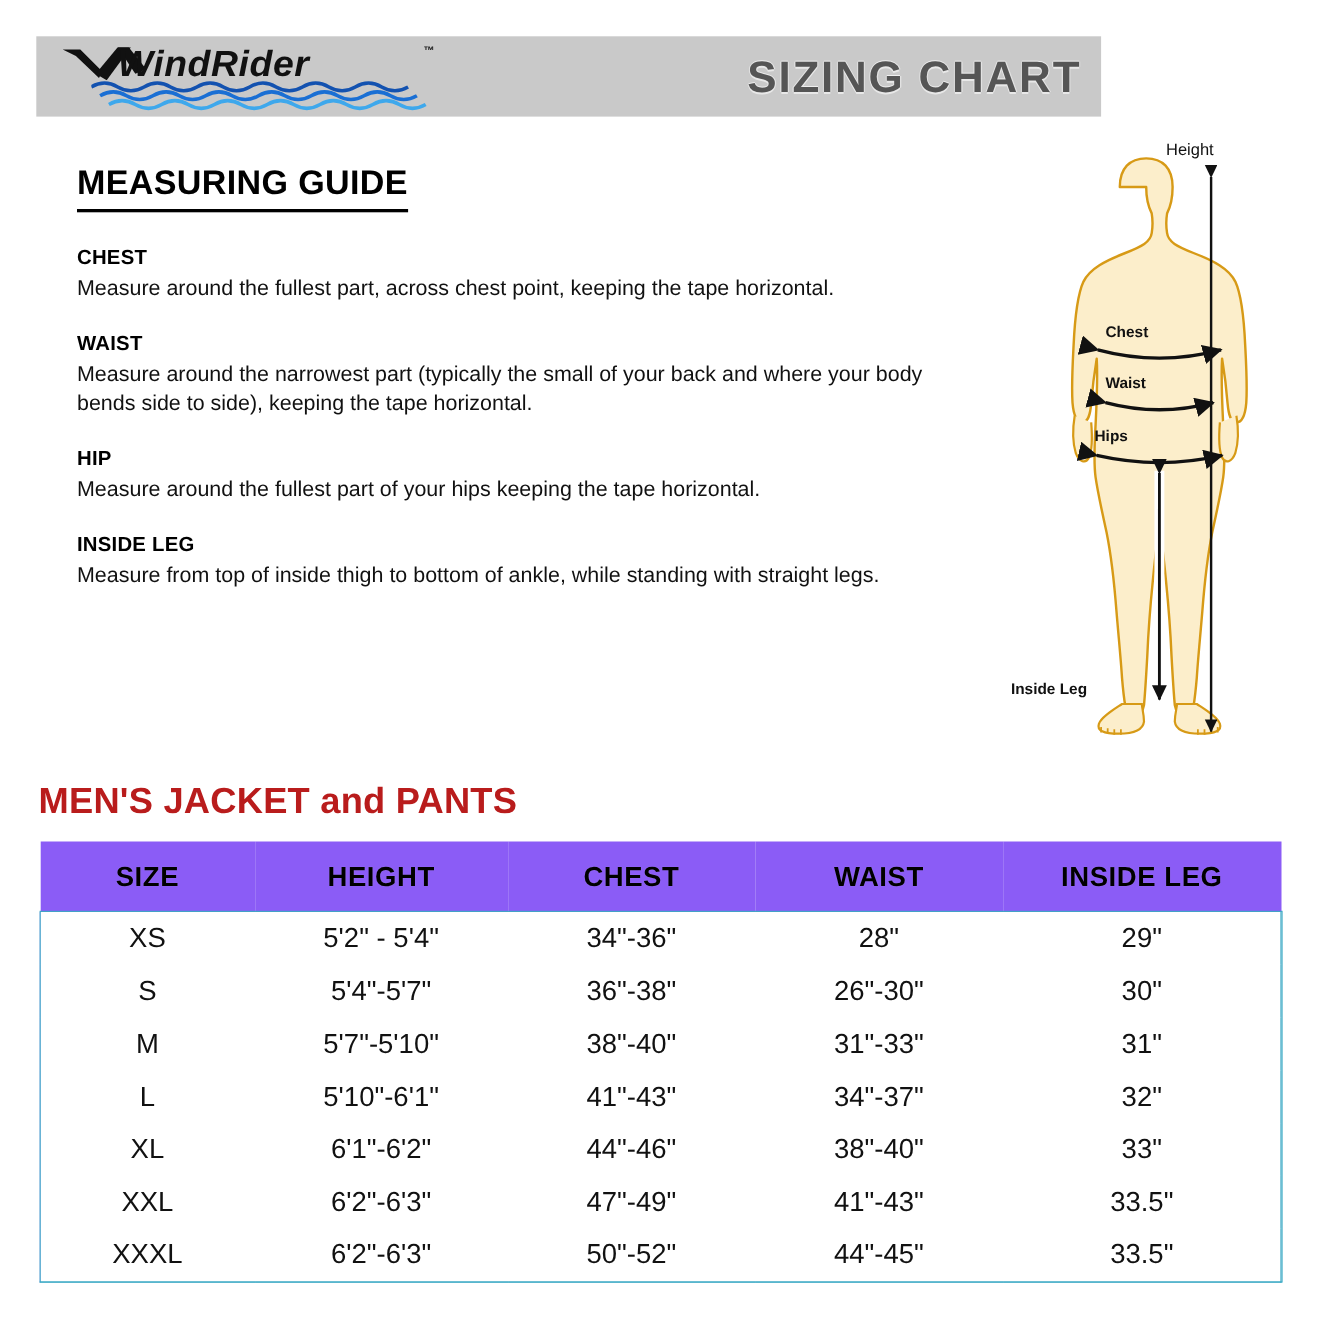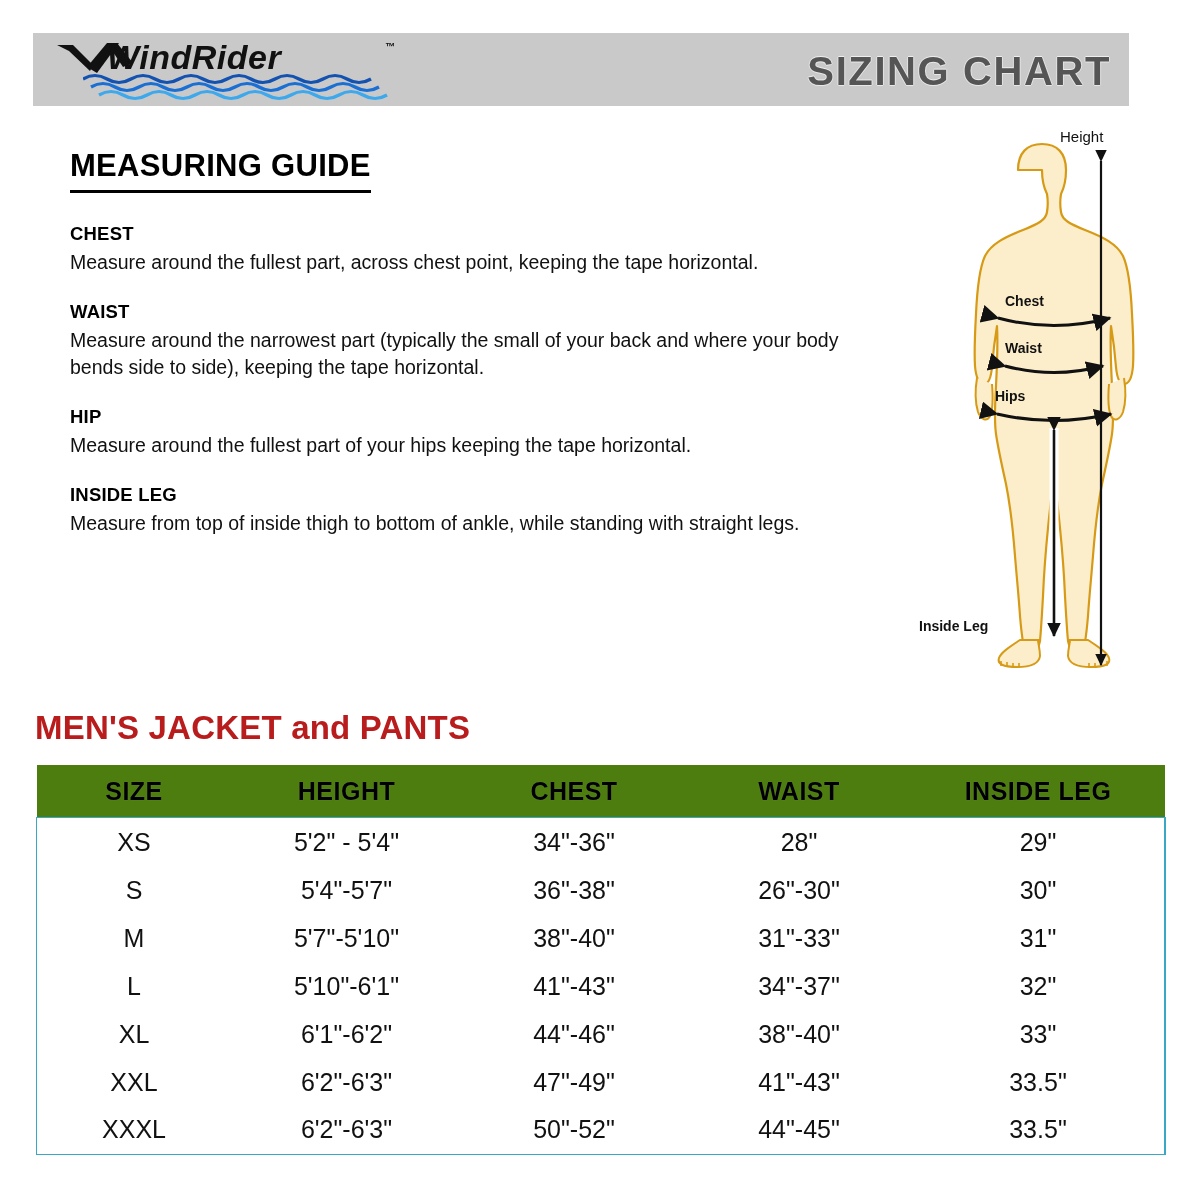--- a/index.html
+++ b/index.html
@@ -9,21 +9,21 @@
     background: #ffffff;
     font-family: "Liberation Sans", sans-serif;
     overflow: hidden;
   }
   .page { position: relative; width: 1200px; height: 1200px; background: #fff; }
 
   
   .header-band {
     position: absolute;
     left: 33px; top: 33px;
-    width: 1096px; height: 73px;
+    width: 968px; height: 73px;
     background: #c9c9c9;
     text-align: center;
   }
   .logo-wrap {
     position: absolute;
     left: 22px; top: 4px;
     width: 360px; height: 66px;
   }
   .logo-text {
     position: absolute;
@@ -126,26 +126,26 @@
 
   
   .size-table {
     position: absolute;
     left: 36px; top: 765px;
     width: 1128px;
     border-collapse: collapse;
     table-layout: fixed;
   }
   .size-table th {
-    background: #4d7c0f;
+    background: #8b5cf6;
     color: #000;
     font-size: 25px;
     font-weight: bold;
     letter-spacing: 0.5px;
-    height: 53px;
+    height: 64px;
     text-align: center;
     border: none;
     text-shadow: 0 0 1px rgba(255,255,255,0.25);
   }
   .size-table td {
     text-align: center;
     font-size: 25px;
     color: #111;
     height: 48px;
     border-left: 1px solid transparent;

